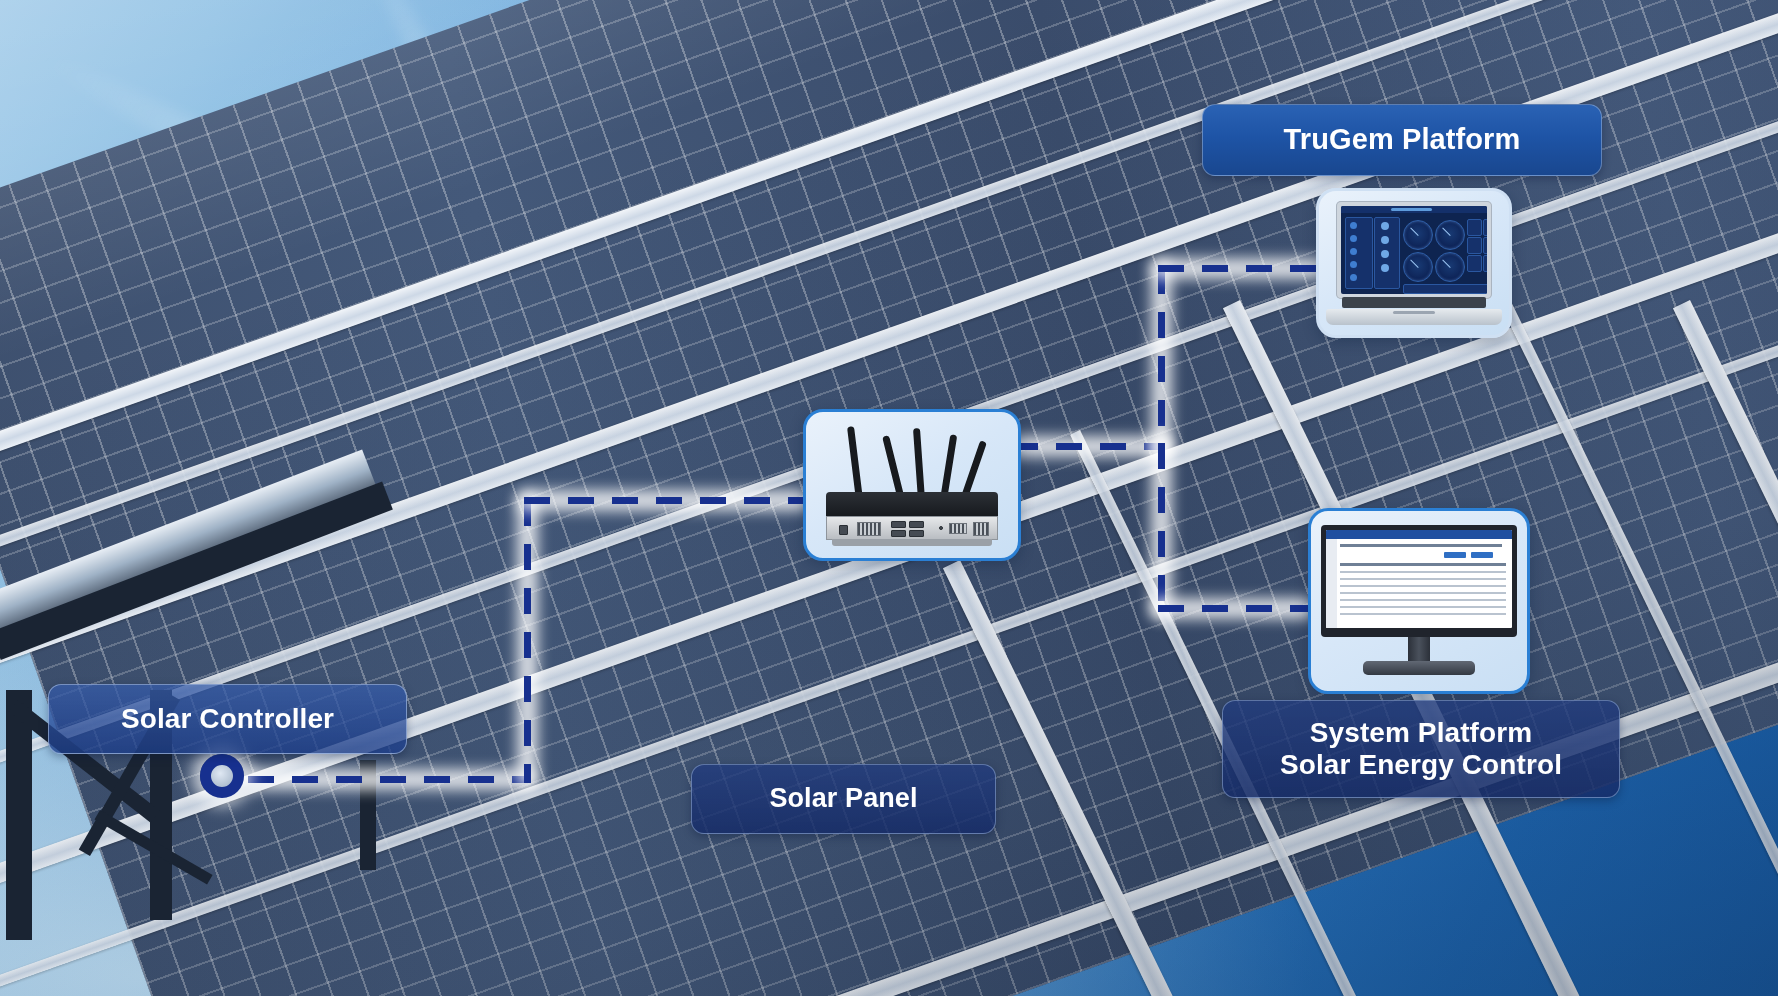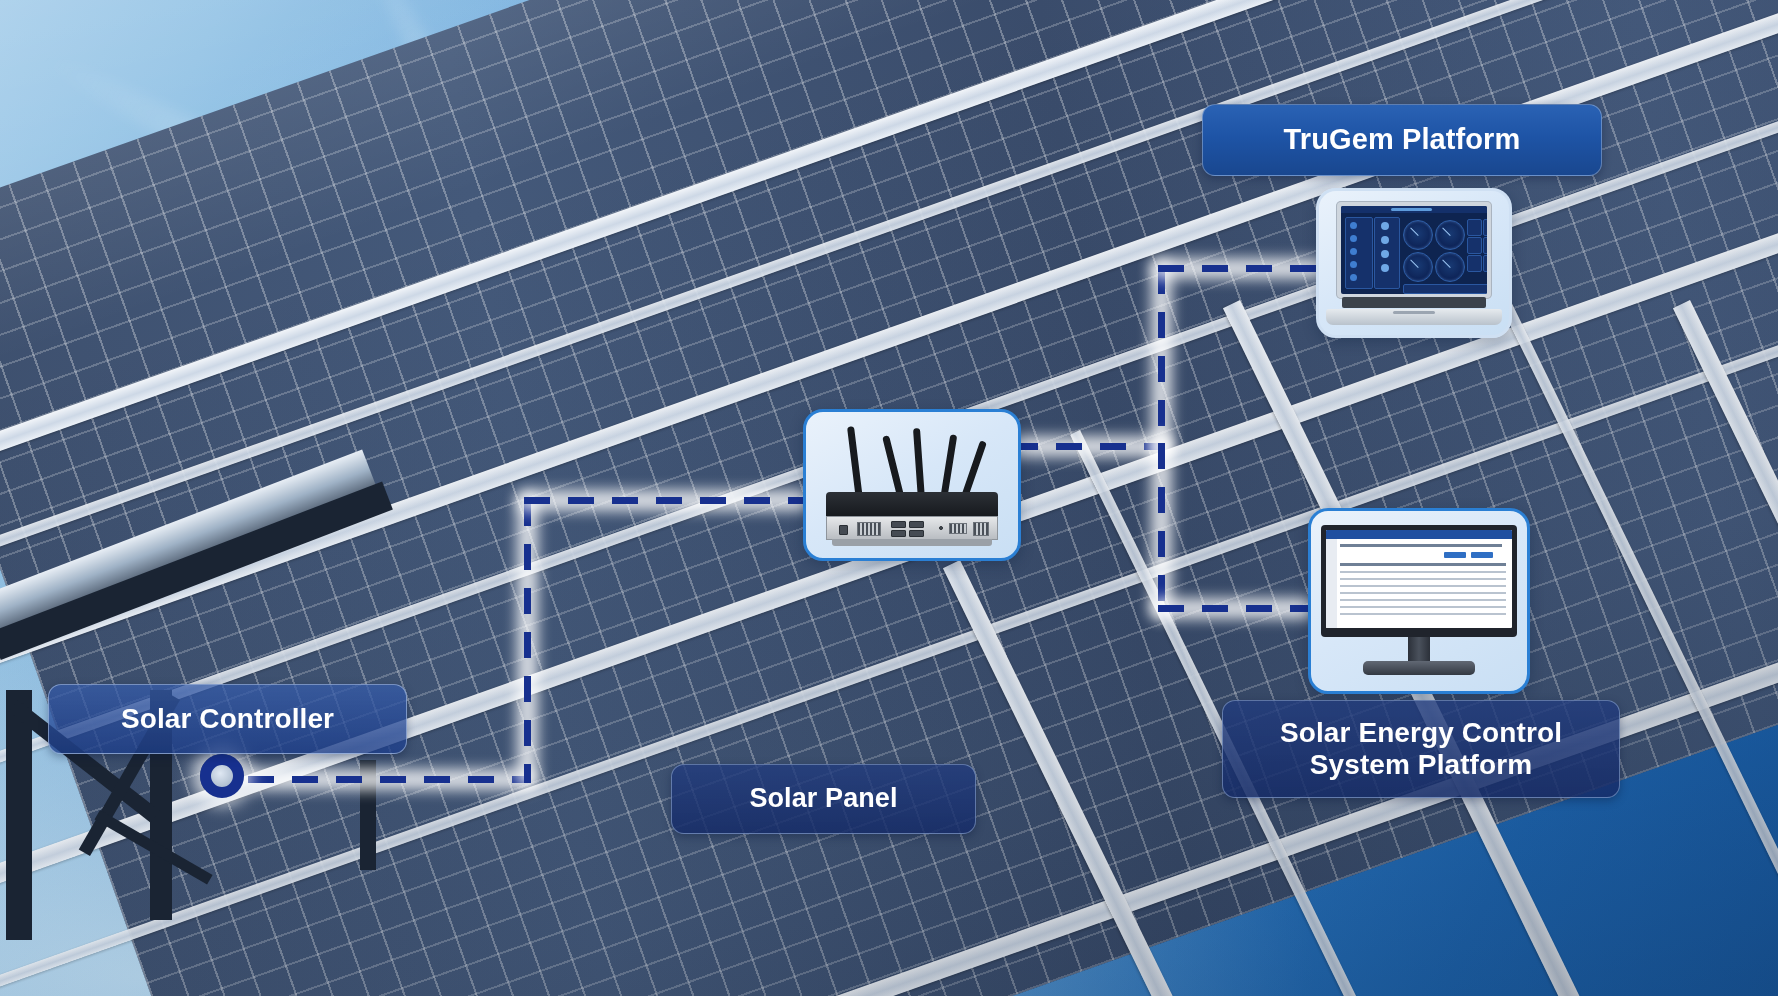--- a/index.html
+++ b/index.html
@@ -338,22 +338,22 @@
 
   <div class="chip solid" style="left:1194px;top:104px;width:398px;height:70px;font-size:29px;margin-left:8px;">
     <span>TruGem Platform</span>
   </div>
 
 
   <div class="chip ghost" style="left:48px;top:684px;width:357px;height:68px;font-size:28px;">
     <span>Solar Controller</span>
   </div>
 
-  <div class="chip ghost-dark" style="left:671px;top:764px;width:303px;height:68px;font-size:27px;">
+  <div class="chip ghost-dark" style="left:691px;top:764px;width:303px;height:68px;font-size:27px;">
     <span>Solar Panel</span>
   </div>
 
   <div class="chip ghost-dark" style="left:1222px;top:700px;width:396px;height:96px;font-size:28px;flex-direction:column;">
+    <span>System Platform</span>
     <span>Solar Energy Control</span>
-    <span>System Platform</span>
   </div>
 
 </div>
 
 </body></html>

